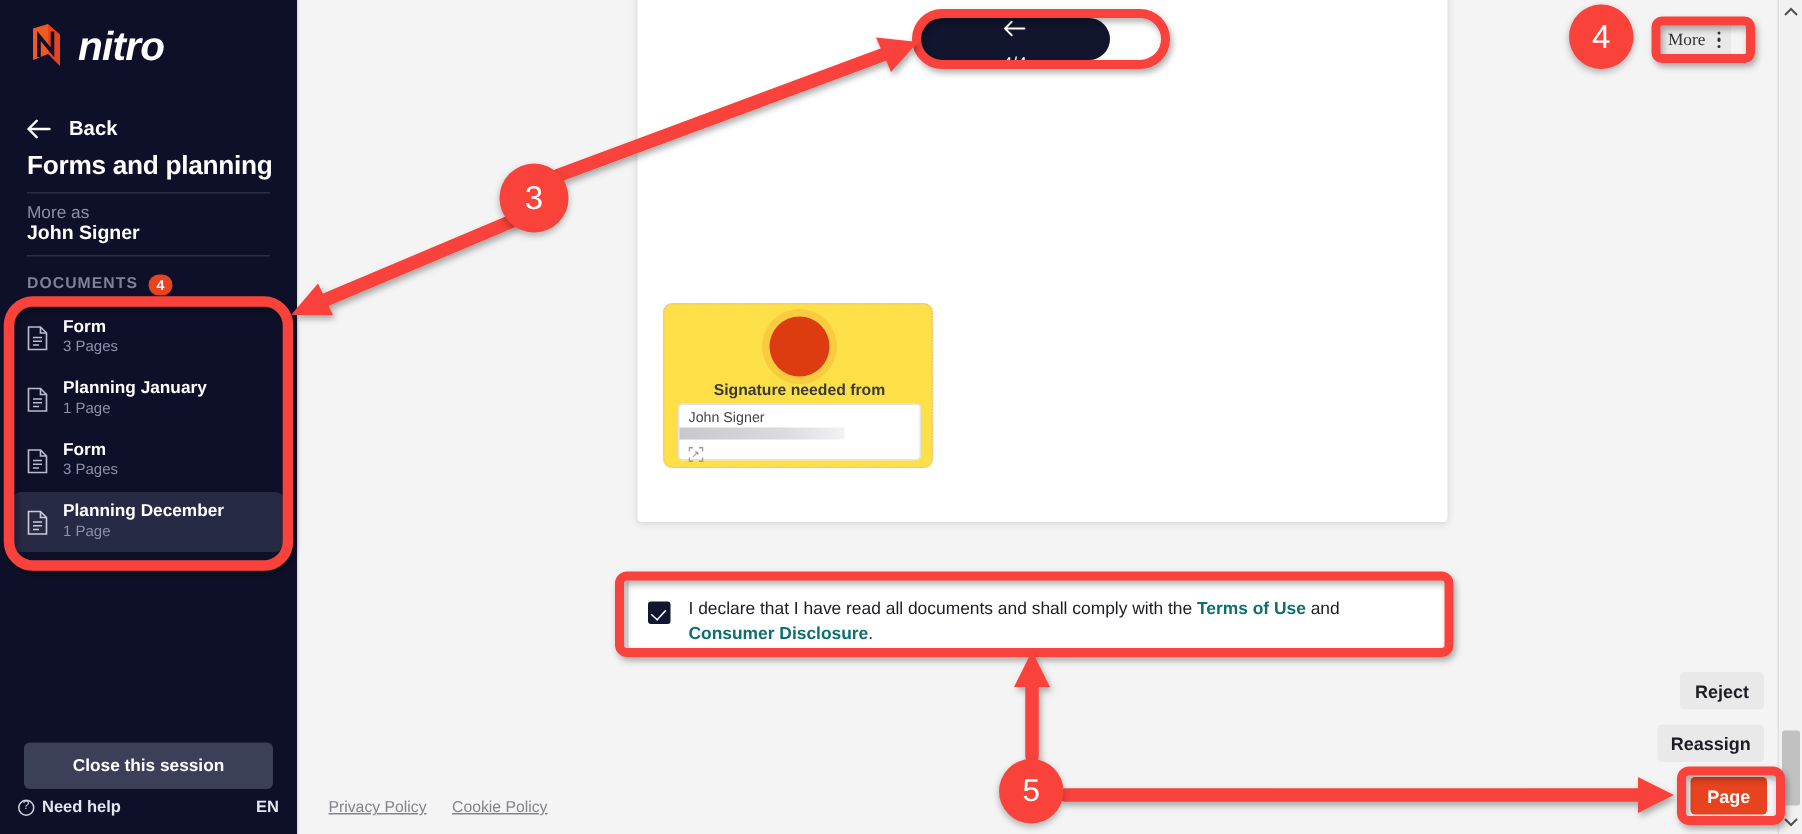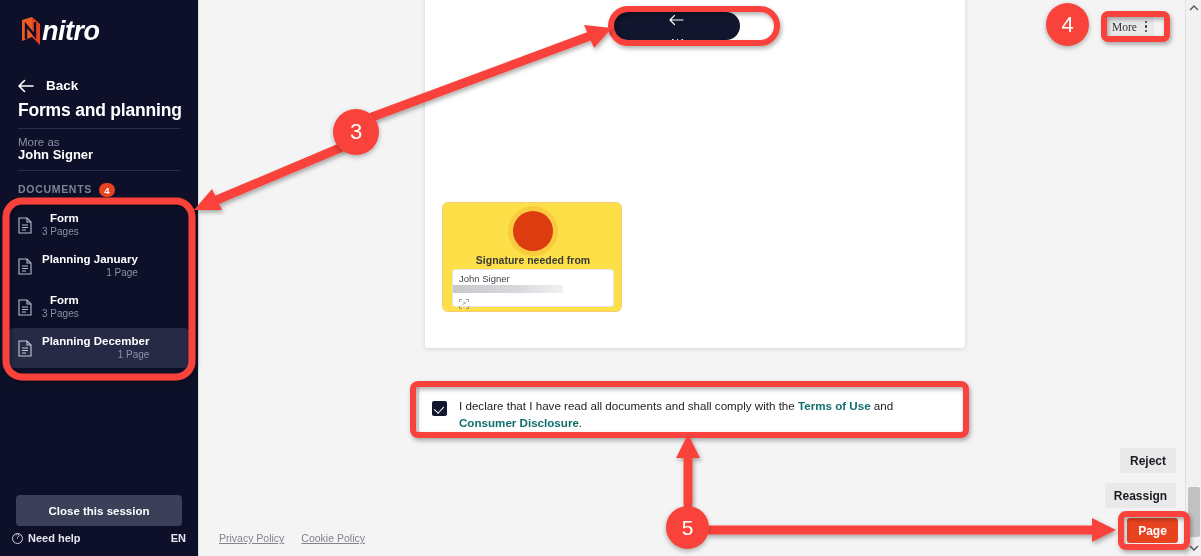--- a/index.html
+++ b/index.html
@@ -12,21 +12,21 @@
   #root { position: relative; width: 1201px; height: 556px; }
 
   
   .sidebar {
     position: absolute; left: 0; top: 0;
     width: 198px; height: 556px;
     background: #0d1028;
     color: #fff;
     overflow: hidden;
   }
-  .logo-wrap { position: absolute; left: 20px; top: 16px; display: flex; align-items: center; gap: 0; }
+  .logo-wrap { position: absolute; left: 20px; top: 16px; display: flex; gap: 10px; }
   .logo-mark { width: 22px; height: 30px; position: relative; }
   .logo-text { font-size: 27px; font-weight: bold; letter-spacing: -0.5px; color: #fff; font-style: italic; }
 
   .back-row { position: absolute; left: 18px; top: 78px; display: flex; align-items: center; gap: 11px; cursor: pointer; }
   .back-arrow { width: 17px; height: 14px; position: relative; }
   .back-label { font-size: 13.5px; font-weight: bold; color: #fff; }
 
   .doc-title {
     position: absolute; left: 18px; top: 100px; width: 170px;
     font-size: 17.5px; font-weight: bold; color: #fff; letter-spacing: -0.2px;
@@ -47,21 +47,21 @@
   }
 
   .doc-list { position: absolute; left: 8px; top: 205px; width: 182px; }
   .doc-item {
     display: flex; align-items: center; gap: 10px;
     height: 40px; padding: 0 10px; border-radius: 6px; cursor: pointer;
     margin-bottom: 1px;
   }
   .doc-item.active { background: #262a44; }
   .doc-icon { width: 14px; height: 17px; flex: 0 0 14px; position: relative; }
-  .doc-meta { display: flex; flex-direction: column; gap: 1px; align-items: flex-end; }
+  .doc-meta { display: flex; flex-direction: column; gap: 1px; }
   .doc-name { font-size: 11.5px; font-weight: bold; color: #fff; line-height: 13px; }
   .doc-pages { font-size: 10px; color: #8c90a8; line-height: 12px; }
 
   .close-session {
     position: absolute; left: 16px; top: 495px; width: 166px; height: 31px;
     background: #3b3f58; border: none; border-radius: 4px;
     color: #fff; font-size: 11.5px; font-weight: bold;
     font-family: "Liberation Sans", sans-serif; cursor: pointer;
   }
   .need-help { position: absolute; left: 12px; top: 532px; display: flex; align-items: center; gap: 5px; cursor: pointer; }

